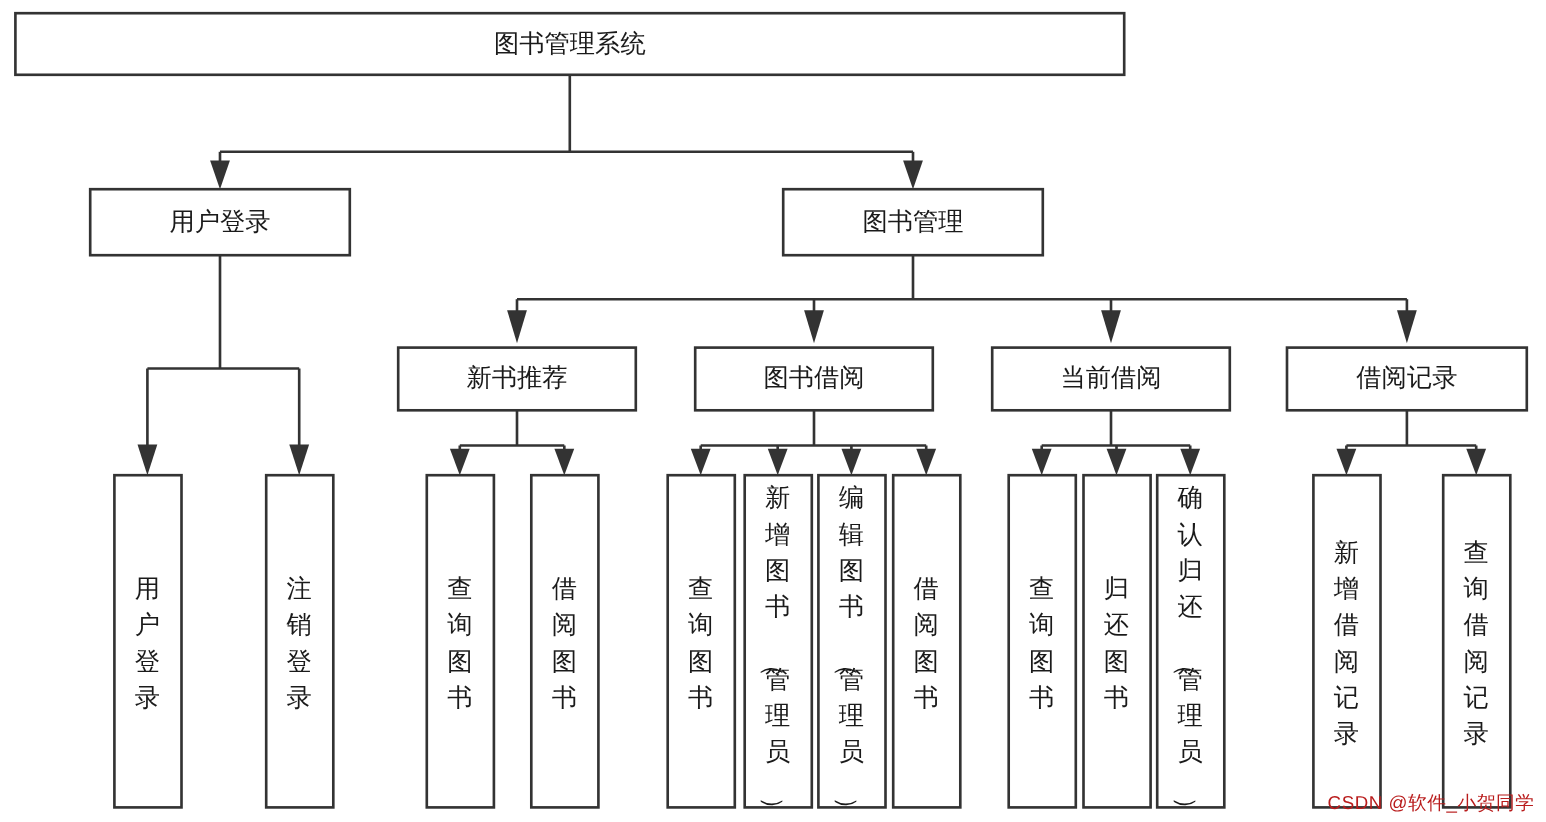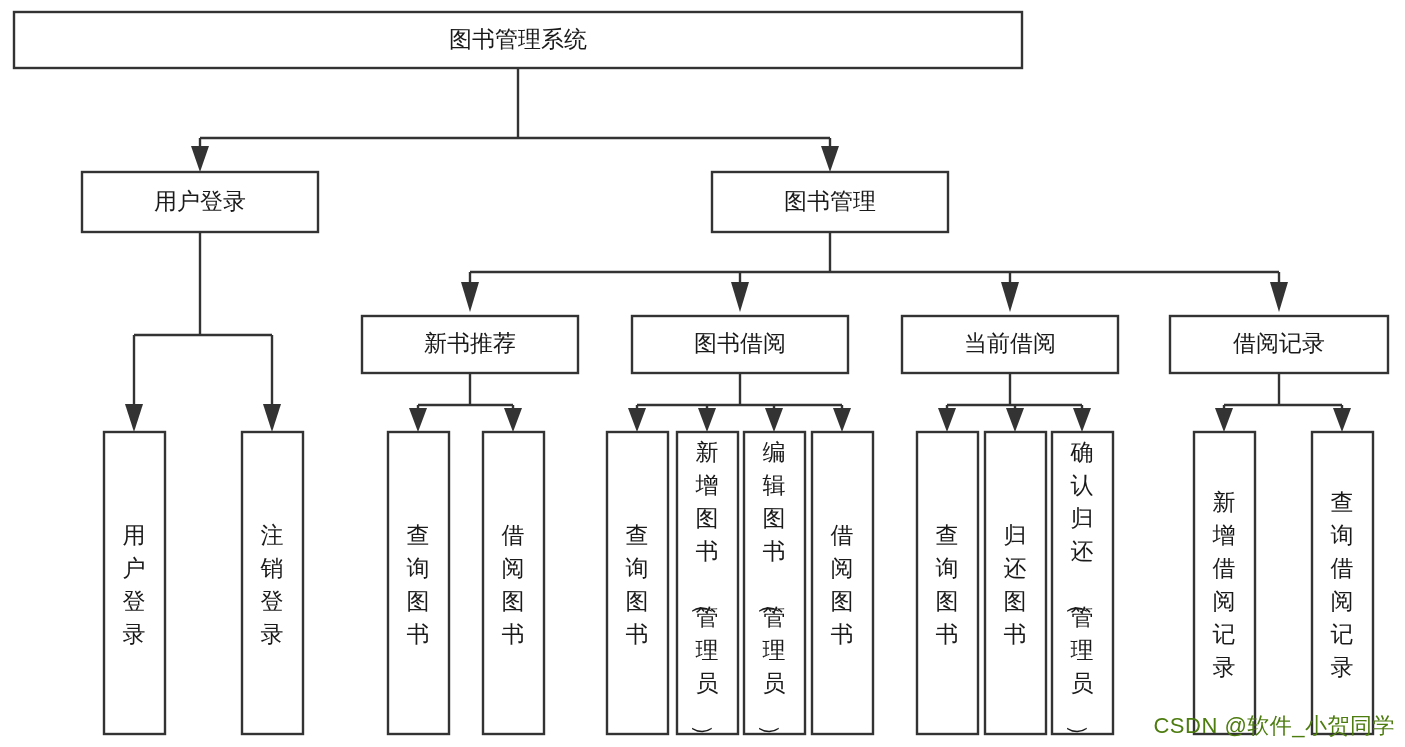--- a/index.html
+++ b/index.html
@@ -50,22 +50,22 @@
   }
   .arrow-head {
     fill: #333333;
     stroke: none;
   }
   .watermark {
     position: absolute;
     right: 10px;
     bottom: 6px;
     font-family: "Liberation Sans", "DejaVu Sans", sans-serif;
-    font-size: 22px;
-    color: #4d7c0f;
+    font-size: 17px;
+    color: #b91c1c;
     letter-spacing: 0.5px;
     white-space: nowrap;
     pointer-events: none;
   }
 </style>
 </head>
 <body>
 
 <div id="diagram-root">
 

